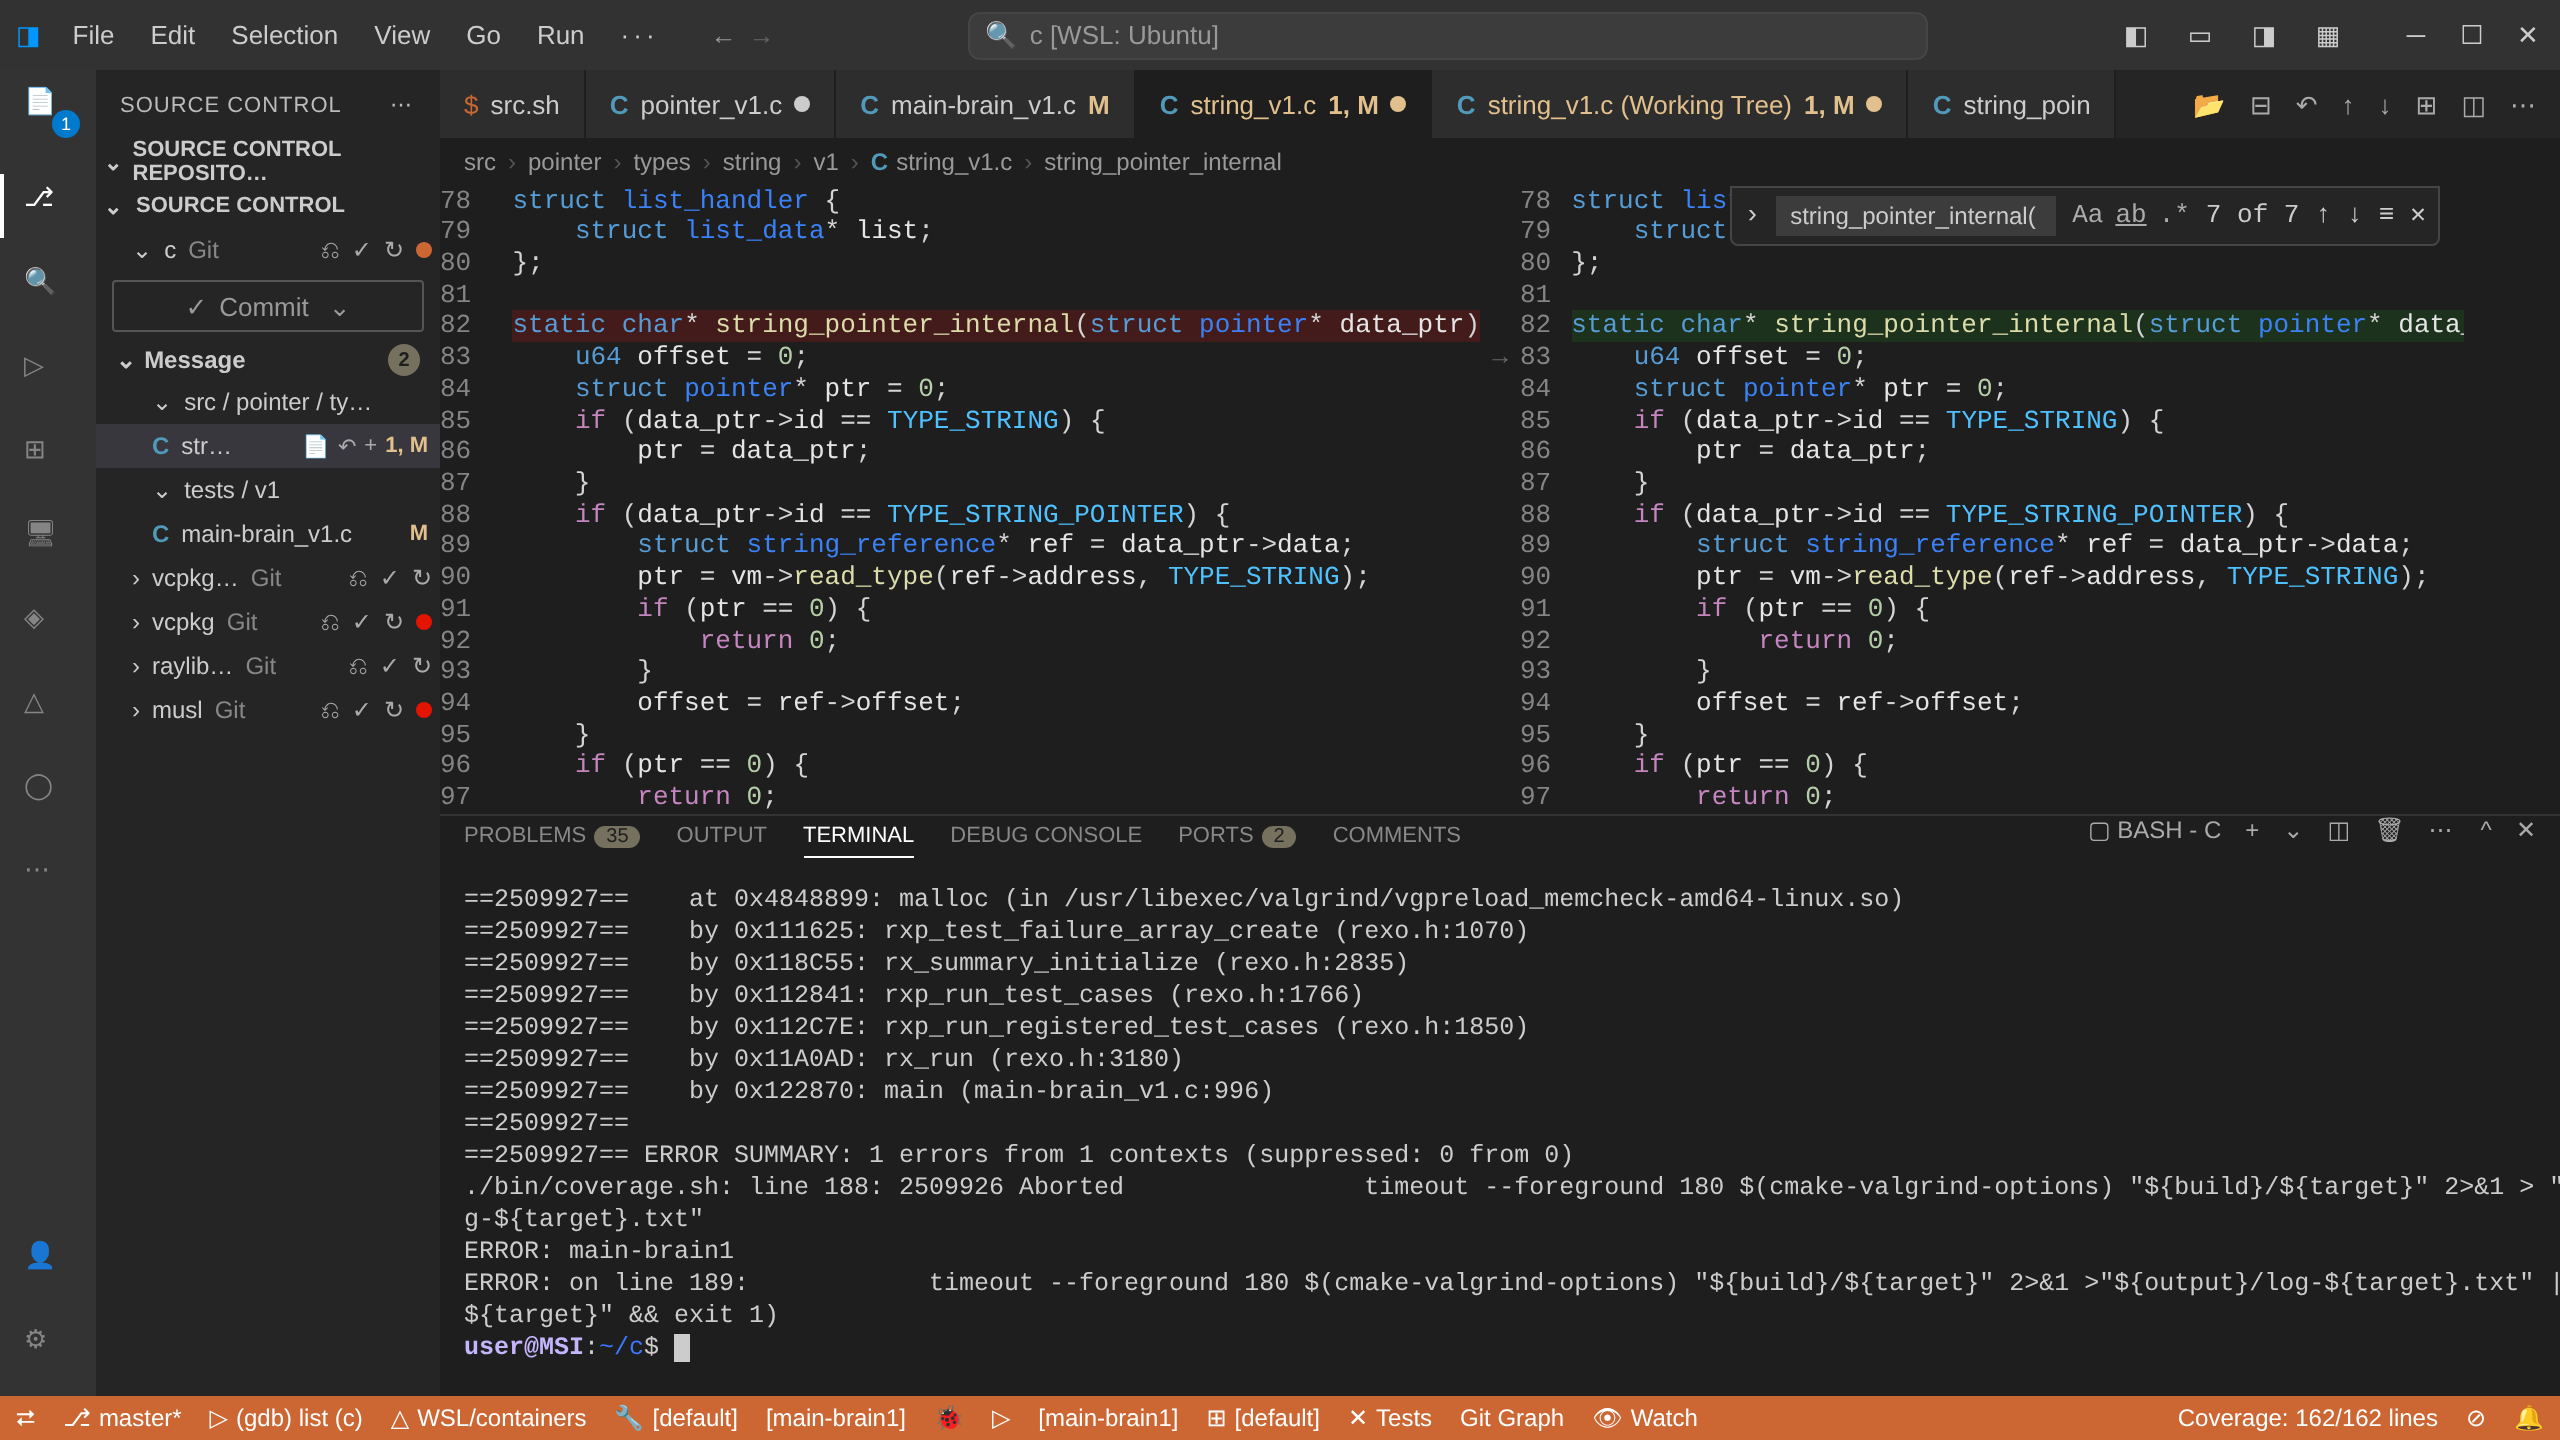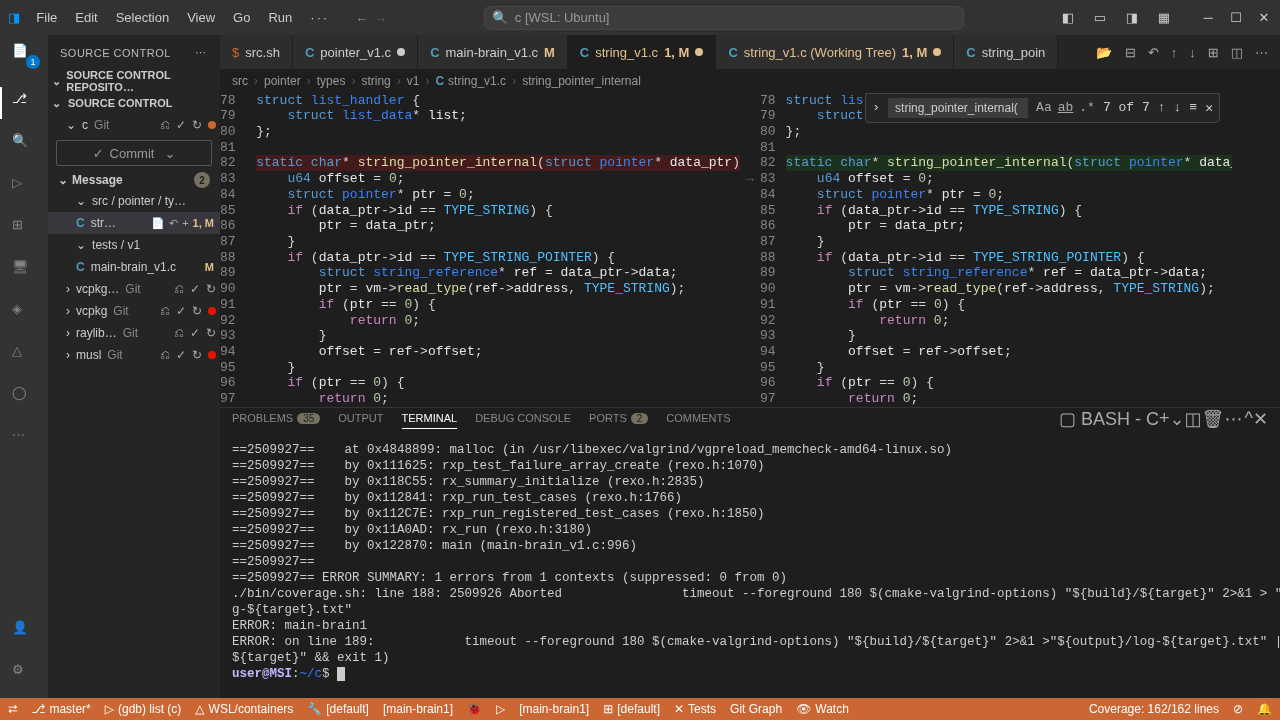--- a/index.html
+++ b/index.html
@@ -49,21 +49,21 @@
 .line-add { background: rgba(24, 104, 24, 0.28); display: inline-block; width: 100%; }
 .minimap { position: absolute; right: 0; top: 0; width: 48px; height: 100%; background: #1e1e1e; }
 .find-widget { position: absolute; right: 60px; top: 0; background: #252526; border: 1px solid #454545; padding: 4px 6px; display: flex; align-items: center; gap: 8px; z-index: 5; border-radius: 0 0 4px 4px; }
 .find-widget input { background: #3c3c3c; border: 1px solid #3c3c3c; color: #ccc; padding: 2px 6px; width: 140px; font-size: 12px; }
 .find-opts { display: flex; gap: 6px; color: #aaa; }
 .panel { height: 298px; background: #1e1e1e; border-top: 1px solid #333; display: flex; flex-direction: column; }
 .panel-tabs { height: 30px; display: flex; align-items: flex-start; padding: 0 12px; gap: 18px; font-size: 11px; text-transform: uppercase; }
 .ptab { color: #888; cursor: pointer; padding: 4px 0; }
 .ptab.active { color: #fff; border-bottom: 1px solid #fff; }
 .pbadge { background: #75715e; color: #1e1e1e; border-radius: 8px; padding: 0 6px; font-size: 10px; margin-left: 4px; }
-.panel-actions { margin-left: auto; display: flex; align-items: center; color: #aaa; font-size: 18px; }
+.panel-actions { margin-left: auto; display: flex; gap: 12px; align-items: center; color: #aaa; font-size: 12px; }
 .term { flex: 1; padding: 4px 12px; font-family: Consolas, 'Courier New', monospace; font-size: 12.5px; line-height: 16px; color: #ccc; overflow: hidden; white-space: pre; }
 .status-bar { position: absolute; bottom: 0; left: 0; right: 0; height: 22px; background: #007acc; display: flex; align-items: center; padding: 0 8px; gap: 14px; font-size: 12px; color: #fff; background: #ce9178; background: #007acc; }
 .status-bar { background: #cc6633; }
 .sb-item { display: flex; align-items: center; gap: 4px; cursor: pointer; }
 .sb-right { margin-left: auto; display: flex; gap: 14px; }
 .c-icon { color: #519aba; font-weight: bold; }
 .sh-icon { color: #cc6633; }
 .circ { width: 8px; height: 8px; border-radius: 4px; display: inline-block; }
 .dots { letter-spacing: 2px; }
 </style>

